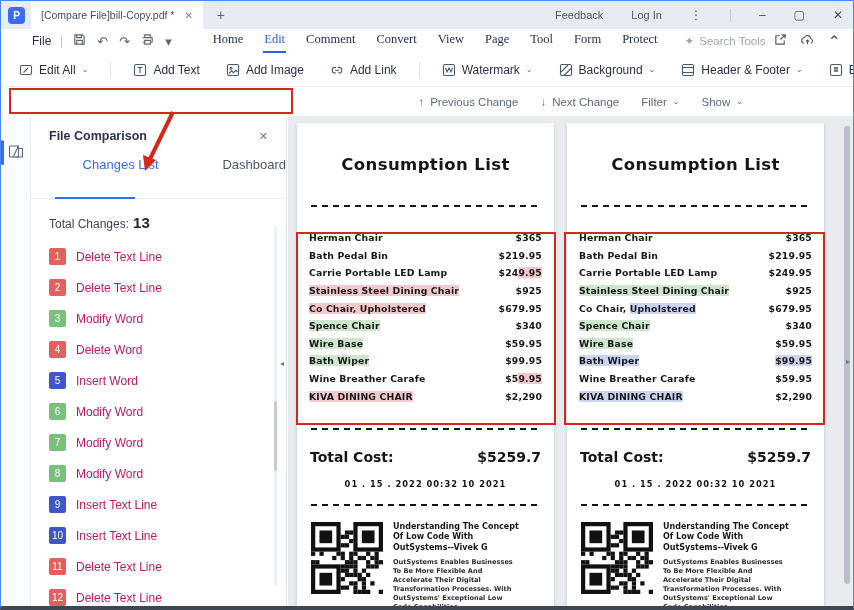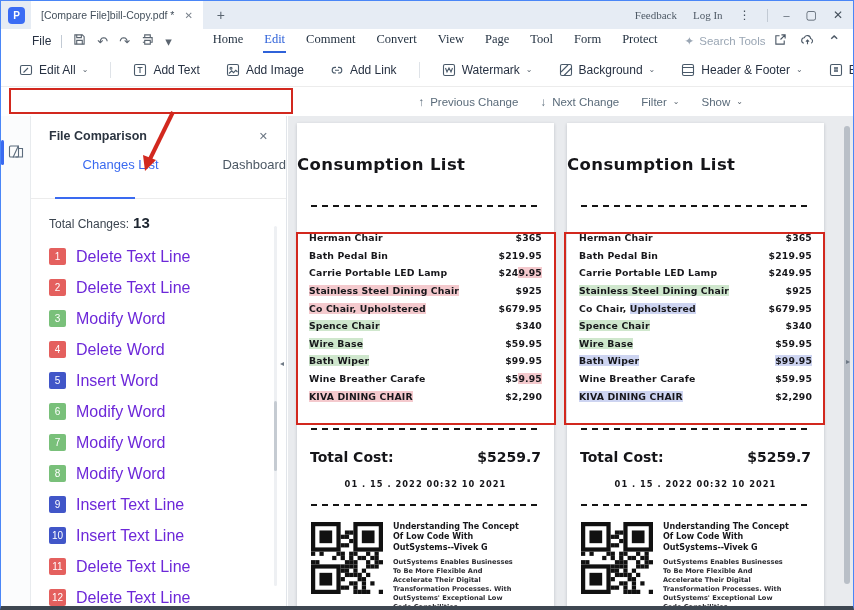--- a/index.html
+++ b/index.html
@@ -10,22 +10,22 @@
     border:1px solid #4a86f7; border-bottom:4px solid #3e4751;
   }
   
   .titlebar { height:28px; background:#e6ecf4; display:flex; align-items:center; }
   .applogo { width:17px; height:17px; margin:0 6px 0 7px; border-radius:4px; background:#3a6cf4;
              color:#fff; font-size:10px; font-weight:bold; display:flex; align-items:center; justify-content:center; }
   .doc-tab { height:28px; background:#fff; display:flex; align-items:center; padding:0 10px; gap:10px; }
   .doc-tab .t { font-size:10.5px; color:#44505c; }
   .doc-tab .x { font-size:10px; color:#7a828c; cursor:pointer; }
   .newtab { font-size:14px; color:#5a6570; margin-left:14px; cursor:pointer; }
-  .tb-right { margin-left:auto; display:flex; align-items:center; gap:16px; padding-right:10px;
-              font-size:11px; color:#4f5a66;font-family:Liberation Serif, serif; }
+  .tb-right { margin-left:auto; display:flex; align-items:center; gap:28px; padding-right:10px;
+              font-size:11px; color:#4f5a66; }
   .tb-right .winbtn { font-size:12px; color:#45505c; cursor:pointer; }
   .tb-sep { width:1px; height:13px; background:#c2cad4; }
   
   .menubar { height:24px; display:flex; align-items:center; background:#fff; padding-left:31px; }
   .menubar .file { font-size:12px; color:#273142; margin-right:10px; }
   .qicons { display:flex; align-items:center; gap:11px; color:#5b6570; }
   .qicons .g { font-size:13px; line-height:1; }
   .menu-tabs { display:flex; align-items:center; gap:19px; margin-left:40px;font-family:Liberation Serif, serif; }
   .menu-tab { font-size:12.5px; color:#1f2d3d; padding:3px 1px 4px; cursor:pointer; border-bottom:2px solid transparent; }
   .menu-tab.active { color:#2f62d9; border-bottom-color:#2f62d9; }
@@ -60,30 +60,30 @@
   .sb-tab { width:50%; text-align:right; font-size:13px; color:#4c5864; padding-bottom:26px; cursor:pointer; position:relative; }
   .sb-tab.active { color:#3a6af0; }
   .sb-tab.active::after { content:""; position:absolute; left:24px; right:24px; bottom:-1px; height:2px; background:#3a6af0; }
   .sb-total { padding:15px 18px 10px; font-size:12px; color:#3c4550; }
   .sb-total b { font-size:15px; color:#1d2530; margin-left:4px; }
   .changes { position:relative; }
   .change-row { display:flex; align-items:center; gap:10px; padding:7px 18px; height:31px; cursor:pointer; }
   .badge { min-width:17px; height:17px; border-radius:2px; color:#fff; font-size:10px;
            display:flex; align-items:center; justify-content:center; padding:0 2px; }
   .badge.del { background:var(--c-del); } .badge.ins { background:var(--c-ins); } .badge.mod { background:var(--c-mod); }
-  .change-label { font-size:16px; color:#6d28d9; }
+  .change-label { font-size:12px; color:#be185d; }
   .sb-scroll { position:absolute; right:9px; top:110px; width:3px; height:360px; background:#eef0f3; border-radius:2px; }
   .sb-thumb { position:absolute; right:9px; top:285px; width:3px; height:70px; background:#c5cbd2; border-radius:2px; }
   .collapse-handle { position:absolute; right:2px; top:243px; font-size:8px; color:#707a86; cursor:pointer; }
   
   .docarea { position:absolute; left:287px; top:0; right:0; bottom:0; background:#e9ebee; }
   .page { position:absolute; top:7px; width:257px; height:560px; background:#fff;
           box-shadow:0 1px 3px rgba(40,50,70,.22); font-family:"DejaVu Sans",sans-serif; }
   .page.left { left:9px; } .page.right { left:279px; }
-  .pg-title { margin-top:32px; font-size:16.5px; font-weight:800; letter-spacing:.4px; color:#151519; }
+  .pg-title { margin-top:32px; text-align:center; font-size:16.5px; font-weight:800; letter-spacing:.4px; color:#151519; }
   .dash { height:2px; margin:0 14px;
           background:repeating-linear-gradient(90deg,#151515 0 6px,transparent 6px 11px); }
   .dash.d1 { margin-top:31px; } .dash.d2 { margin-top:23px; } .dash.d3 { margin-top:15px; }
   .pg-items { margin-top:22px; padding:0 12px; }
   .pg-row { display:flex; justify-content:space-between; align-items:center; height:17.6px; }
   .iname, .iprice { font-size:9.3px; font-weight:700; color:#17171b; letter-spacing:.15px; white-space:nowrap; }
   .hl-del { background:var(--h-del); } .hl-ins { background:var(--h-ins); } .hl-mod { background:var(--h-mod); }
   .pg-total { display:flex; justify-content:space-between; padding:0 13px; margin-top:19px;
               font-size:14px; font-weight:800; color:#151519; }
   .pg-date { text-align:center; margin-top:14px; font-size:8.3px; font-weight:800; letter-spacing:1px; color:#151519; }

